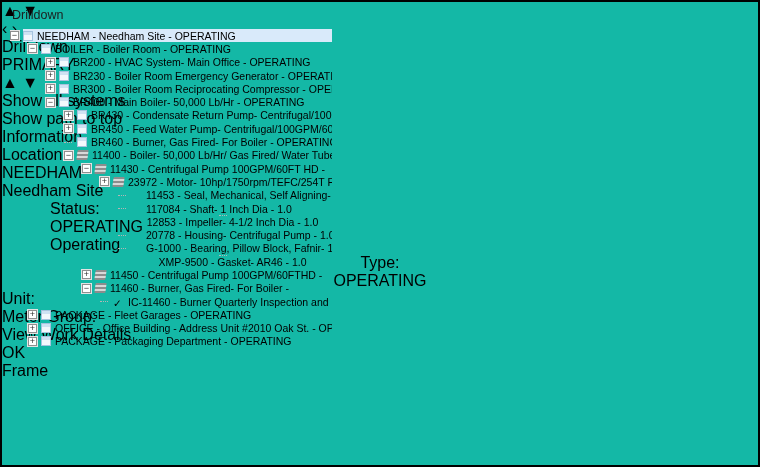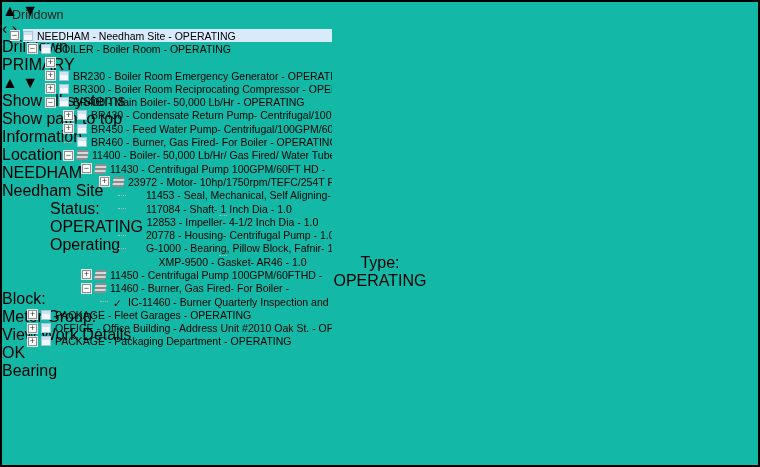--- a/index.html
+++ b/index.html
@@ -95,20 +95,24 @@
       </div>
       <div class="tree-row" style="padding-left: 18px;">
         <span class="tbox">−</span>
         <span class="rowline">
           <span class="ticon icon-location"></span>
           <span class="c-red">BOILER - Boiler Room - OPERATING</span>
         </span>
       </div>
       <div class="tree-row" style="padding-left: 36px;">
         <span class="tbox">+</span>
+        <span class="rowline">
+          <span class="ticon icon-location"></span>
+          <span class="c-red">BR200 - HVAC System- Main Office - OPERATING</span>
+        </span>
       </div>
       <div class="tree-row" style="padding-left: 36px;">
         <span class="tbox">+</span>
         <span class="rowline">
           <span class="ticon icon-location"></span>
           <span class="c-red">BR230 - Boiler Room Emergency Generator - OPERATING</span>
         </span>
       </div>
       <div class="tree-row" style="padding-left: 36px;">
         <span class="tbox">+</span>
@@ -292,26 +296,26 @@
         <div class="lab">Status:</div>
         <div class="frow"><div class="cell-v">OPERATING</div><div class="cell-d">Operating</div><span class="d-ph"></span></div>
       </div>
       <div class="grp" style="top: 263px; text-align: center;">
         <div class="lab">Type:</div>
         <div class="frow">
           <div class="cell-v solid">OPERATING</div>
         </div>
       </div>
       <div class="grp" style="top: 302px;">
-        <div class="lab">Block:</div>
+        <div class="lab">Unit:</div>
         <div class="frow"><div class="cell-v"></div><div class="cell-d"></div><span class="d-icon"></span></div>
       </div>
       <div class="grp" style="top: 335px;">
         <div class="lab">Meter Group:</div>
         <div class="frow"><div class="cell-v"></div><div class="cell-d"></div><span class="d-icon"></span></div>
       </div>
     </div>
 
   <div class="btn" id="btn-vwd">View Work Details</div>
 
   <div class="btn light" id="btn-ok">OK</div>
-  <div class="btn light" id="btn-cancel">Bearing</div>
+  <div class="btn light" id="btn-cancel">Frame</div>
 </div>
 
 </body></html>

